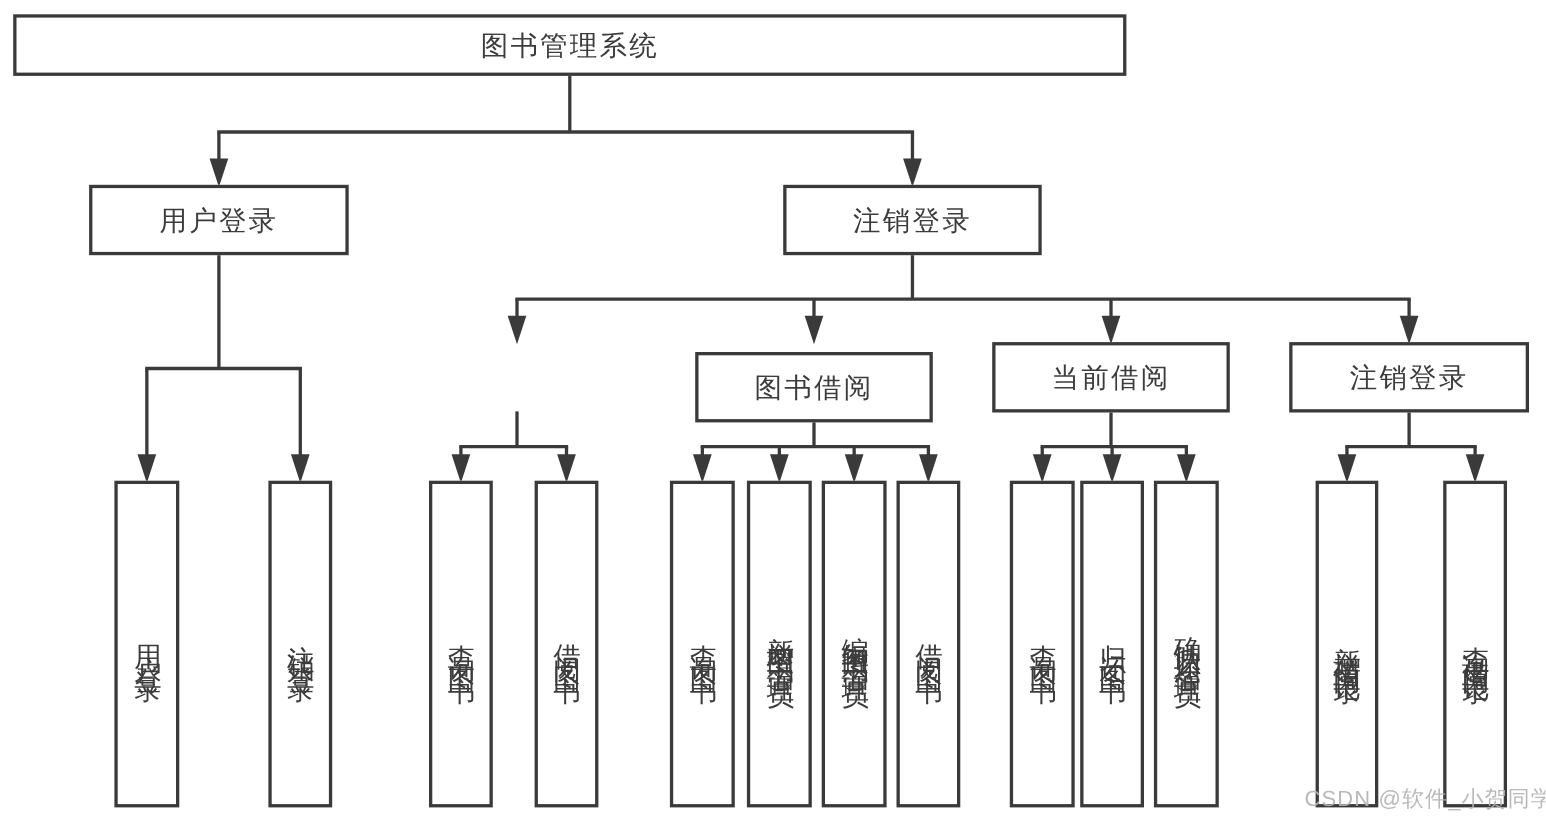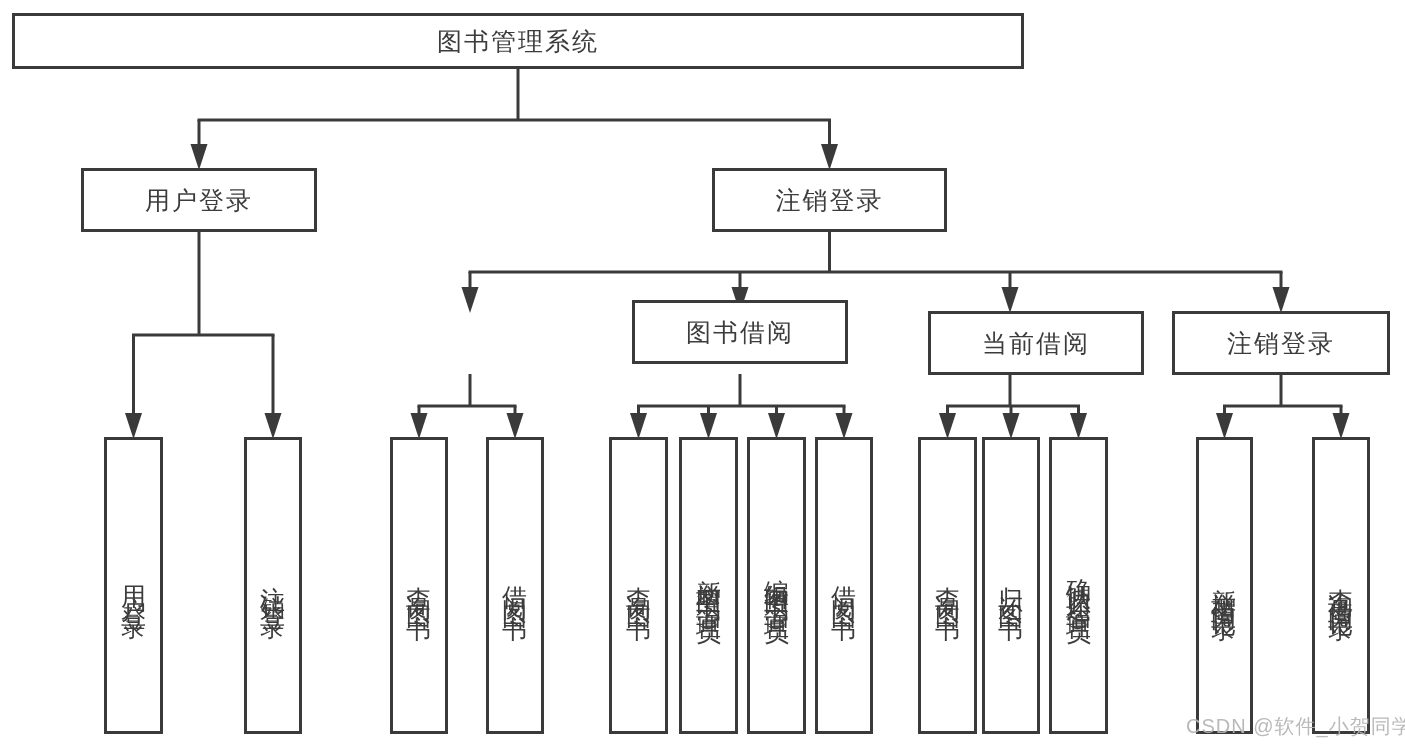--- a/index.html
+++ b/index.html
@@ -117,22 +117,22 @@
       <polygon points="1216,413 1233,413 1224.5,439" fill="#3a3a3a"></polygon>
       <line x1="1341" y1="406" x2="1341" y2="417" stroke="#3a3a3a" stroke-width="3"></line>
       <polygon points="1332.5,413 1349.5,413 1341,439" fill="#3a3a3a"></polygon>
     </svg>
 
   <div class="node h" id="g-root" style="left: 12px; top: 13px; width: 1012px; height: 56px;">图书管理系统</div>
 
   <div class="node h" id="g-user_login" style="left: 81px; top: 168px; width: 236px; height: 64px;">用户登录</div>
   <div class="node h" id="g-book_mgmt" style="left: 712px; top: 168px; width: 235px; height: 64px;">注销登录</div>
 
-  <div class="node h" id="g-book_borrow" style="left: 632px; top: 300px; width: 216px; height: 64px;">图书借阅</div>
-  <div class="node h" id="g-current_borrow" style="left: 928px; top: 311px; width: 216px; height: 64px; font-family: Liberation Serif, serif;">当前借阅</div>
+  <div class="node h" id="g-book_borrow" style="left: 632px; top: 320px; width: 216px; height: 64px;">图书借阅</div>
+  <div class="node h" id="g-current_borrow" style="left: 902px; top: 311px; width: 216px; height: 64px; font-family: Liberation Serif, serif;">当前借阅</div>
   <div class="node h" id="g-borrow_record" style="left: 1172px; top: 311px; width: 218px; height: 64px;">注销登录</div>
 
   <div class="node v" id="g-user_login_v" style="left: 104px; top: 437px; width: 59px; height: 297px;">用户登录</div>
   <div class="node v" id="g-logout_v" style="left: 244px; top: 437px; width: 58px; height: 297px;">注销登录</div>
 
   <div class="node v" id="g-query_book_1" style="left: 390px; top: 437px; width: 58px; height: 297px;">查询图书</div>
   <div class="node v" id="g-borrow_book_1" style="left: 486px; top: 437px; width: 58px; height: 297px;">借阅图书</div>
 
   <div class="node v" id="g-query_book_2" style="left: 609px; top: 437px; width: 59px; height: 297px;">查询图书</div>
   <div class="node v long" id="g-add_book" style="left: 679px; top: 437px; width: 59px; height: 297px;">新增图书（管理员）</div>

